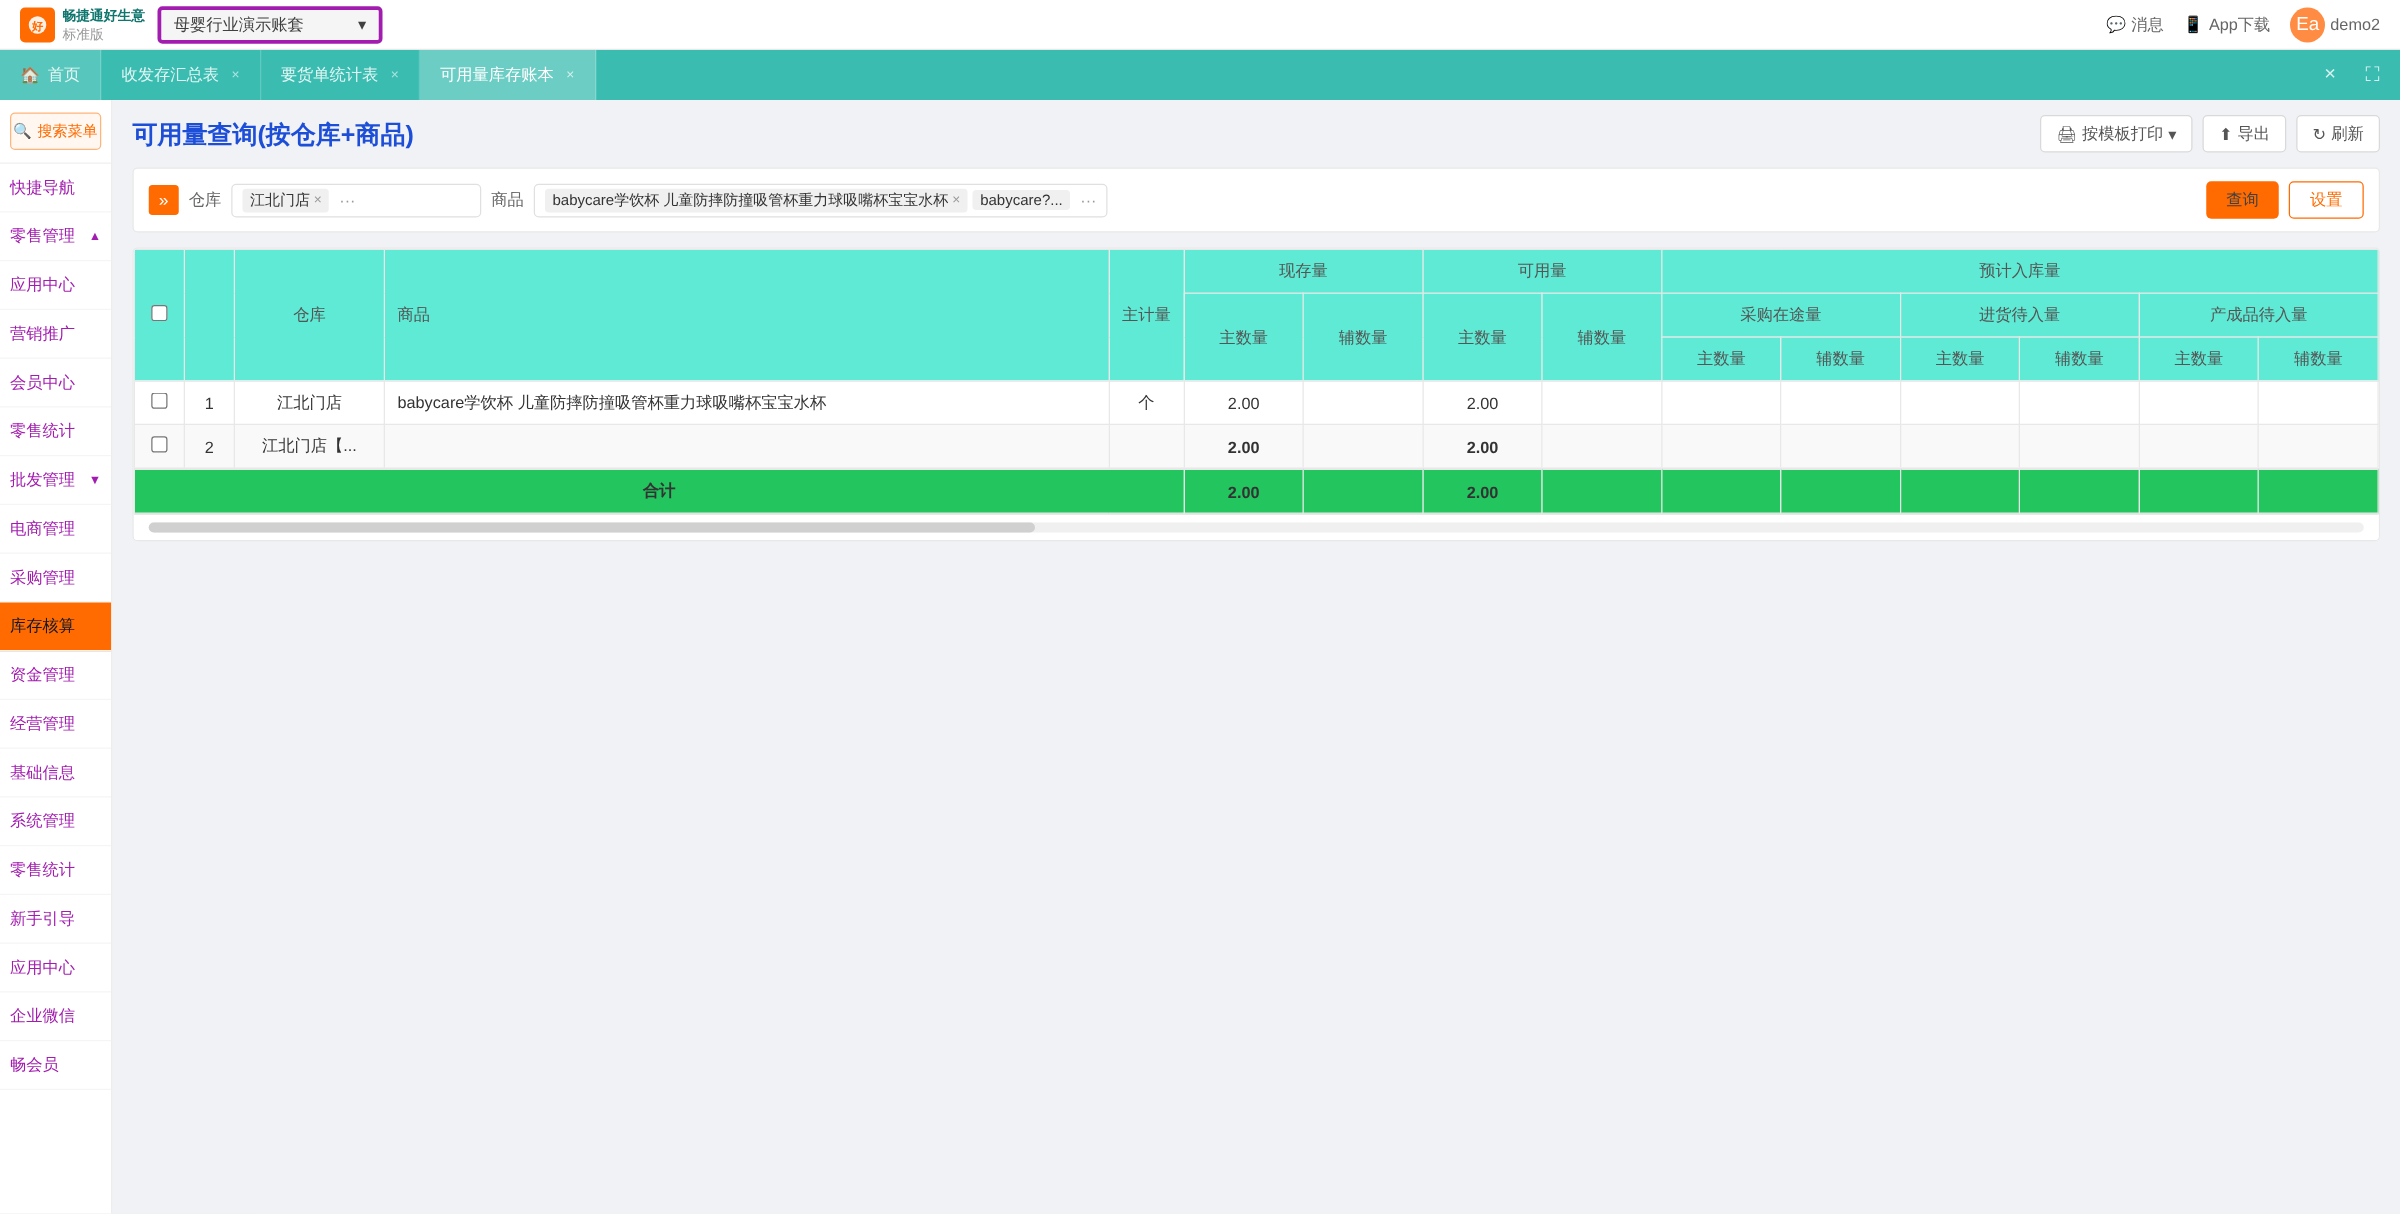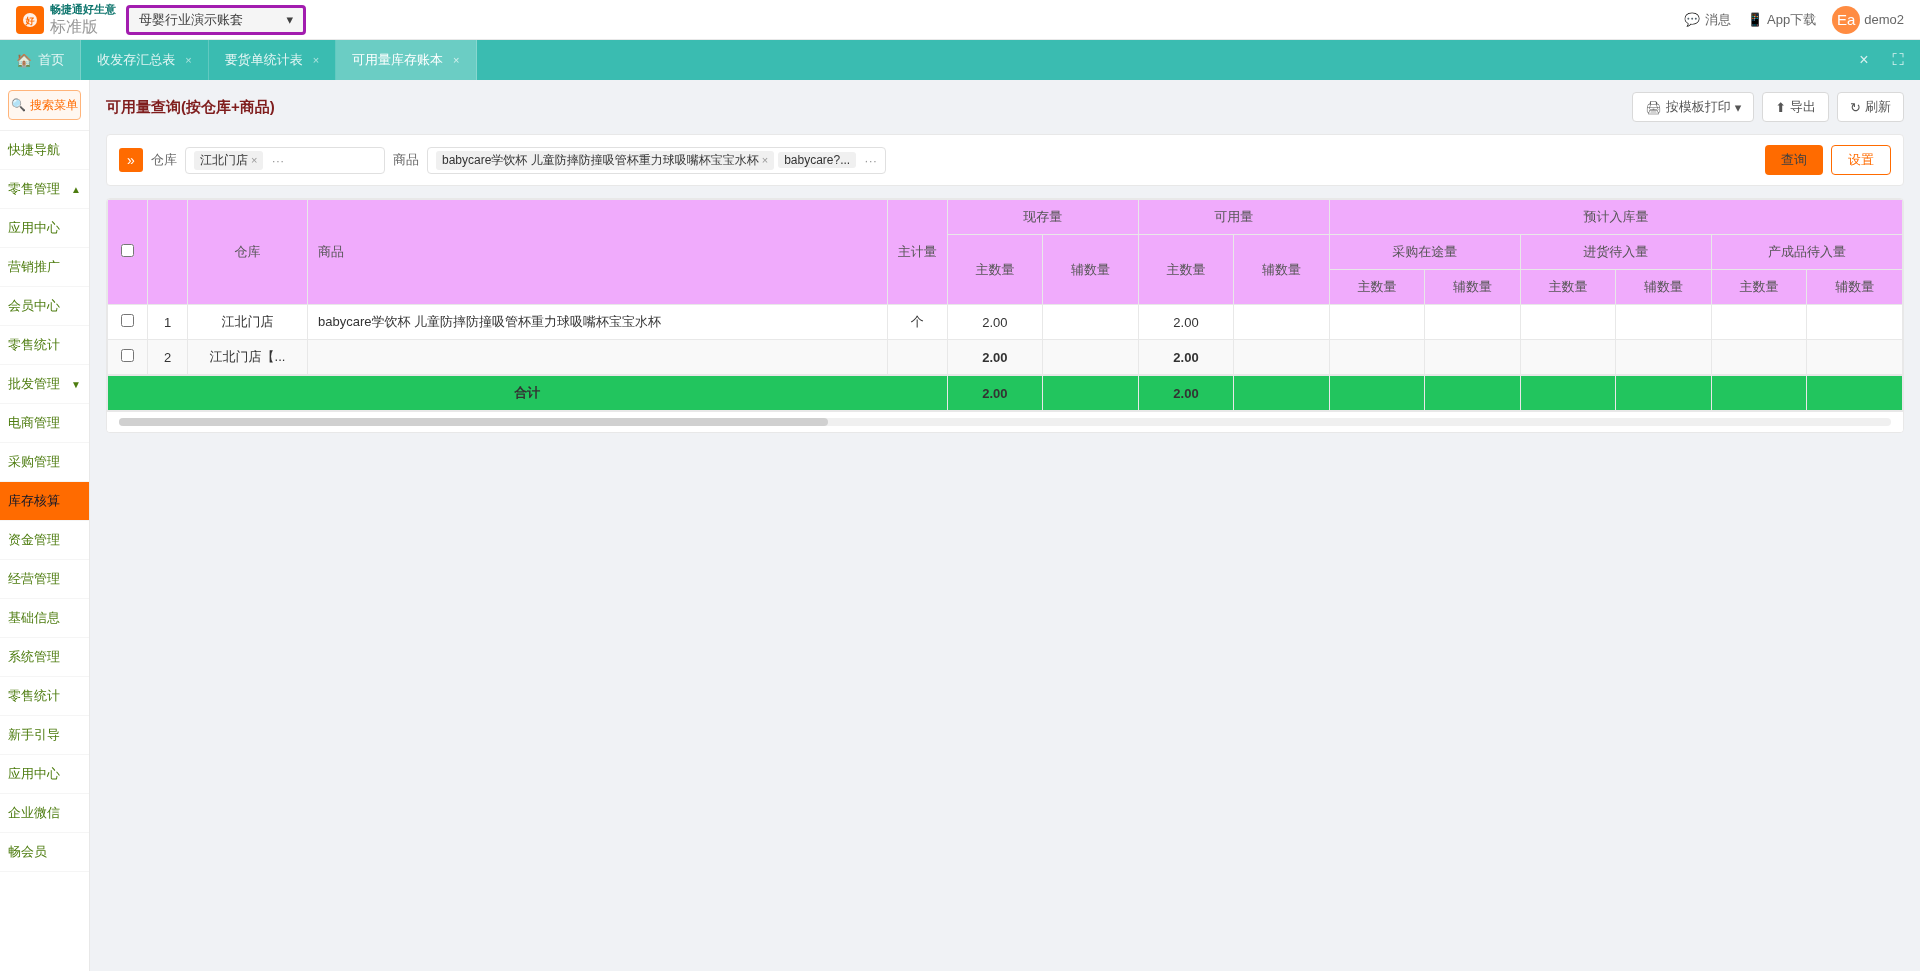--- a/index.html
+++ b/index.html
@@ -83,42 +83,42 @@
     }
     .sidebar-search-btn {
       width: 100%; height: 30px;
       background: #fff7f0; border: 1px solid #ffb47a;
       border-radius: 4px; color: #ff6b00; font-size: 12px;
       cursor: pointer; display: flex; align-items: center; justify-content: center; gap: 4px;
     }
     .sidebar-nav-item {
       padding: 10px 8px;
       font-size: 13px;
-      color: #4d7c0f;
+      color: #a21caf;
       cursor: pointer;
       text-align: center;
       border-bottom: 1px solid #f5f5f5;
       display: flex;
       align-items: center;
       justify-content: space-between;
     }
     .sidebar-nav-item.active { background: #ff6b00; color: #0f172a; }
     .sidebar-nav-item.group { font-weight: 500; }
     .sidebar-nav-arrow { font-size: 10px; }
 
     
     .content-area { flex: 1; overflow: auto; background: #f0f2f5; }
 
     
     .page-content { padding: 12px 16px; }
     .page-header {
       display: flex; align-items: center; justify-content: space-between;
       margin-bottom: 12px;
     }
-    .page-title { font-size: 15px; font-weight: 600; color: #7f1d1d; }
+    .page-title { font-size: 20px; font-weight: 600; color: #1d4ed8; }
     .page-actions { display: flex; align-items: center; gap: 8px; }
     .action-btn {
       display: flex; align-items: center; gap: 4px;
       padding: 5px 12px; border-radius: 4px;
       font-size: 13px; cursor: pointer; border: 1px solid #d9d9d9;
       background: #fff; color: #555;
     }
 
     
     .filter-bar {
@@ -174,21 +174,21 @@
     }
     .th-group {
       background: #f5f7fa;
     }
     th, td {
       border: 1px solid #e8e8e8;
       padding: 8px 10px;
       text-align: center;
       white-space: nowrap;
     }
-    th { background: #f0abfc; color: #555; font-weight: 500; }
+    th { background: #5eead4; color: #555; font-weight: 500; }
     td { color: #333; }
     .col-checkbox { width: 40px; }
     .col-num { width: 40px; }
     .col-warehouse { width: 120px; }
     .col-product { text-align: left; min-width: 300px; }
     td.col-product { text-align: left; }
     .col-unit { width: 60px; }
 
     .total-row td {
       background: #22c55e;
@@ -221,21 +221,21 @@
   <div class="top-bar-left">
     <div class="logo-area">
       <div class="logo-icon">
         <svg width="18" height="18" viewBox="0 0 18 18">
             <circle cx="9" cy="9" r="7" fill="white" opacity="0.9"></circle>
             <text x="9" y="13" text-anchor="middle" font-size="9" fill="#ff6b00" font-weight="bold">好</text>
           </svg>
       </div>
       <div>
         <div style="font-size:11px;font-weight:600;color:#0f766e;">畅捷通好生意</div>
-        <div style="font-size:16px;color:#999;">标准版</div>
+        <div style="font-size:11px;color:#999;">标准版</div>
       </div>
     </div>
     <div class="industry-selector">
       <span>母婴行业演示账套</span>
       <span>▾</span>
     </div>
   </div>
   <div class="top-bar-right">
     <div class="top-bar-action">
       <span>💬</span>

